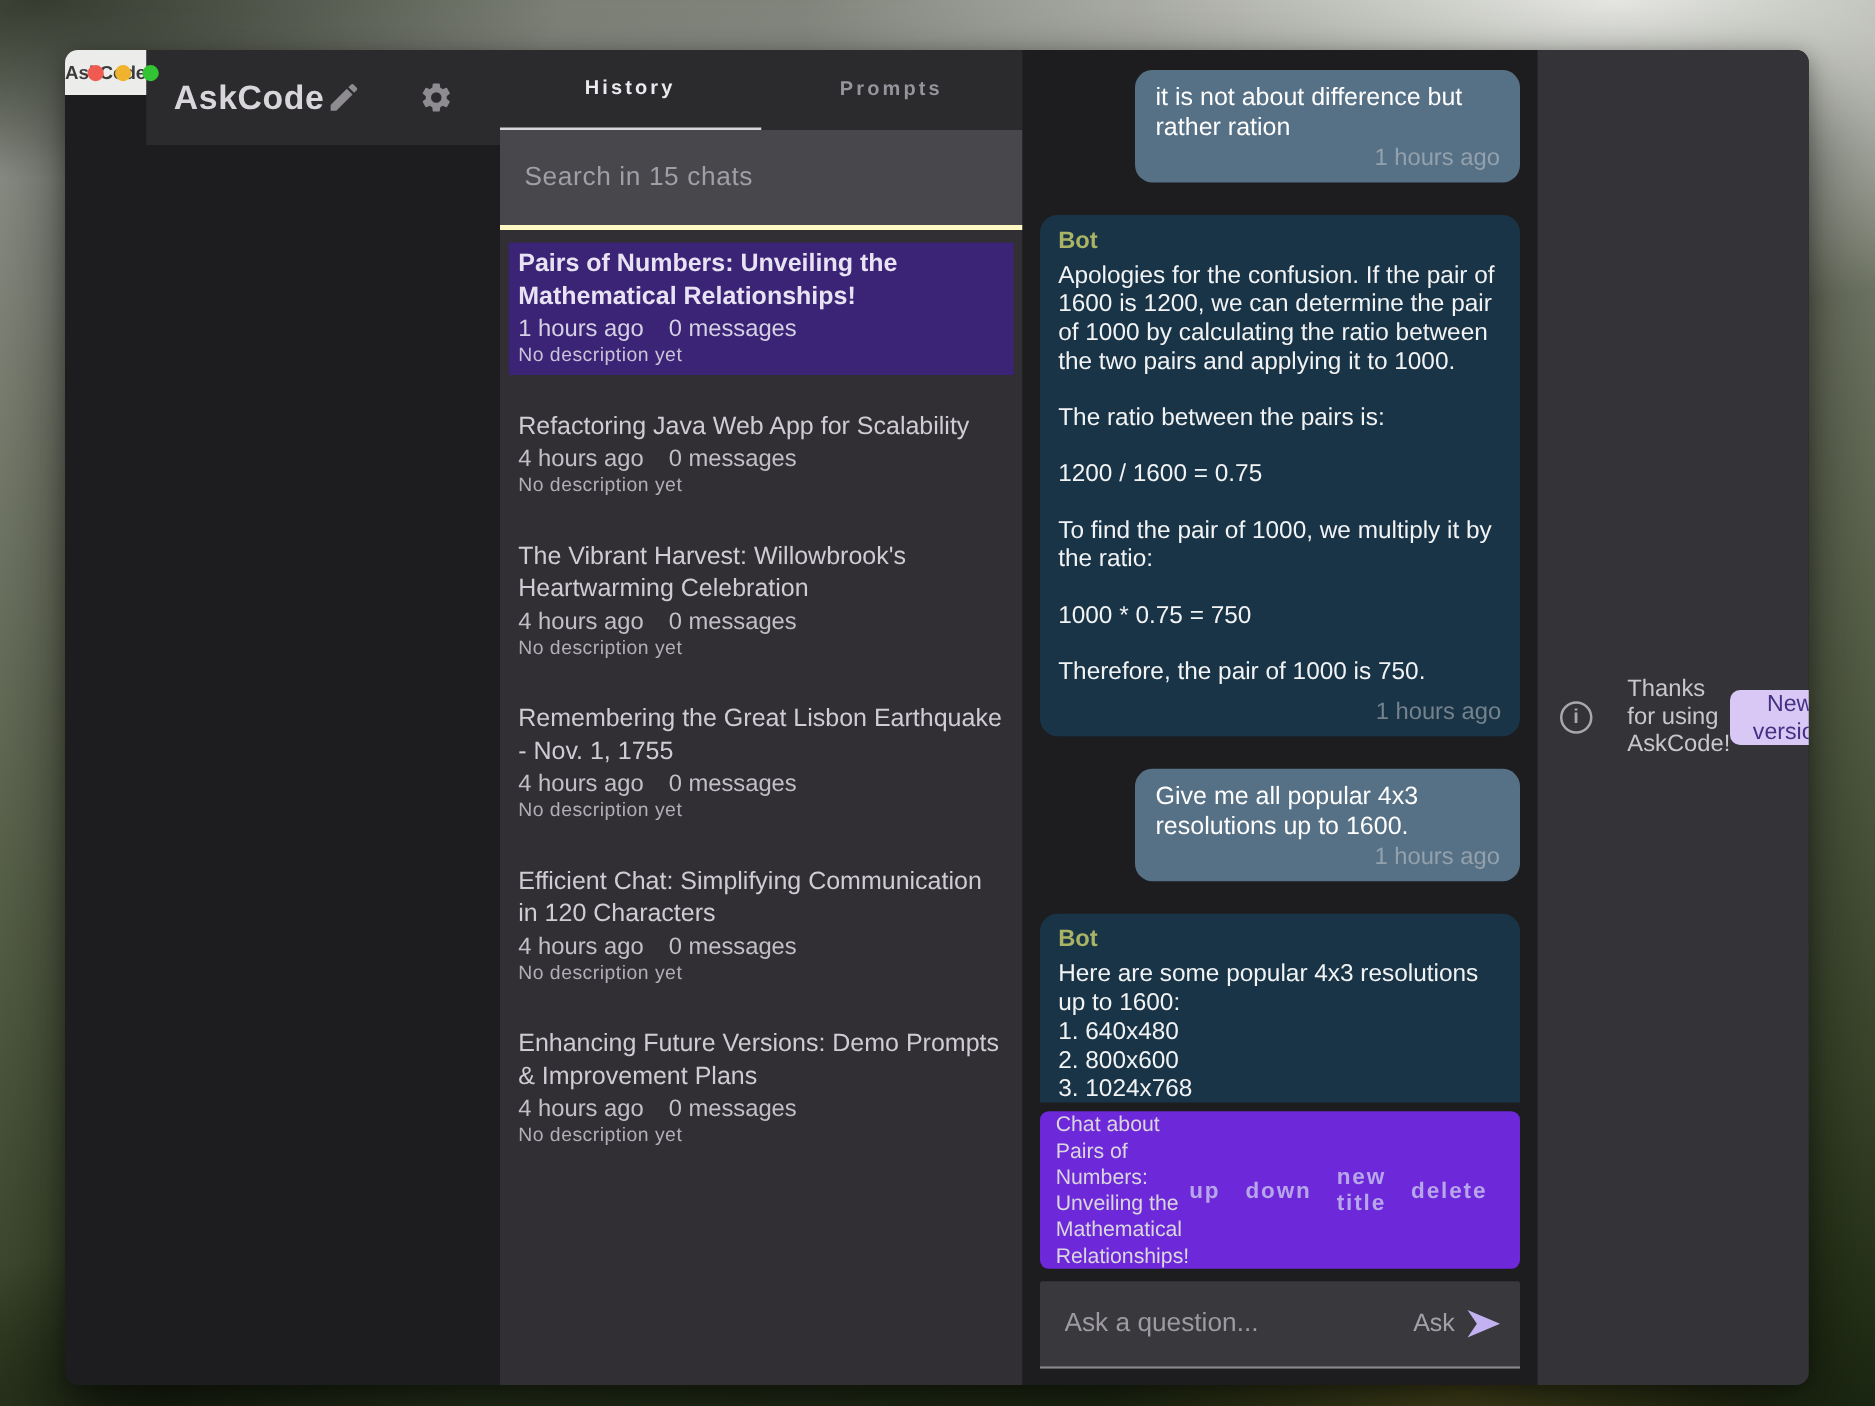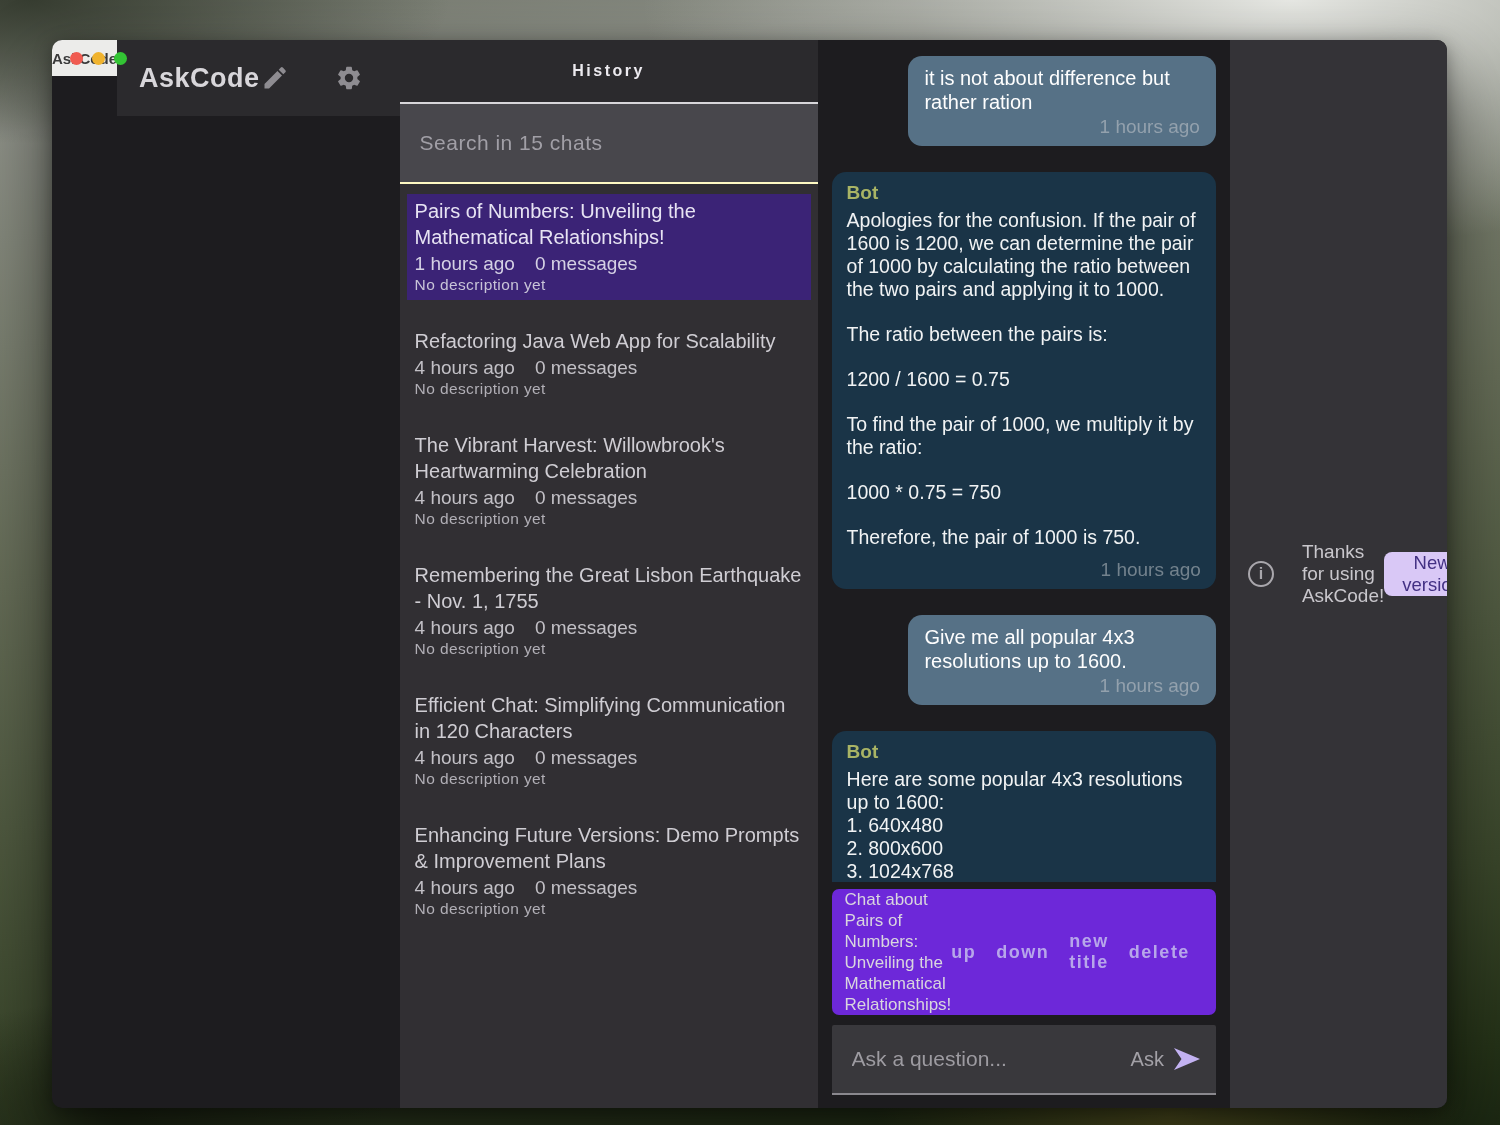--- a/index.html
+++ b/index.html
@@ -48,32 +48,32 @@
 
   
   .content { flex: 1 1 auto; display: flex; min-height: 0; }
 
   
   .sidebar { width: 418px; flex: 0 0 418px; display: flex; flex-direction: column; background: #312f33; min-height: 0; }
   .tabbar { height: 64px; flex: 0 0 64px; background: #2b2a2d; display: flex; }
   .tab { flex: 1; display: flex; align-items: center; justify-content: center;
          font-size: 16px; font-weight: bold; letter-spacing: 2.5px; color: #97959b; cursor: pointer; }
   .tab.active { color: #eceaef; border-bottom: 2px solid #d8d6da; }
-  .searchbar { height: 80px; flex: 0 0 80px; background: #48474c; border-bottom: 2px solid #fef9c3; display: flex; align-items: center; }
+  .searchbar { height: 80px; flex: 0 0 80px; background: #48474c; border-bottom: 4px solid #fef9c3; display: flex; align-items: center; }
   .searchbar input {
     width: 100%; height: 100%; background: transparent; border: none; outline: none;
     padding: 0 20px; font-size: 21px; letter-spacing: 0.5px; color: #dddbe0;
     font-family: "Liberation Sans", "DejaVu Sans", sans-serif;
   }
   .searchbar input::placeholder { color: #a19fa6; opacity: 1; }
   .chat-list { flex: 1 1 auto; overflow: hidden; padding: 10px 0 0 0; }
   .chat-item { padding: 4px 8px 6px 8px; margin: 0 7px 24px 7px; cursor: pointer; }
   .chat-item.selected { background: #3b2376; }
   .chat-item-title { font-size: 20px; line-height: 26px; color: #cfcdd3; }
-  .chat-item.selected .chat-item-title { color: #e7e3f3; font-weight: normal; }
+  .chat-item.selected .chat-item-title { color: #e7e3f3; font-weight: bold; }
   .chat-item-meta { margin-top: 3px; font-size: 19px; color: #c2c0c6; display: flex; gap: 20px; }
   .chat-item.selected .chat-item-meta { color: #d5d1e4; }
   .chat-item-desc { margin-top: 1px; font-size: 15.5px; letter-spacing: 0.4px; color: #b1afb6; }
   .chat-item.selected .chat-item-desc { color: #c8c4d8; }
 
   
   .chat-panel { flex: 1 1 auto; display: flex; flex-direction: column; background: #1d1c1f; min-width: 0; min-height: 0; }
   .messages { flex: 1 1 auto; overflow: hidden; display: flex; flex-direction: column; gap: 26px; padding: 16px 14px 0 14px; }
   .msg { border-radius: 14px; }
   .msg.user { align-self: flex-end; background: #567186; color: #fefefe; padding: 10px 16px 8px 16px; max-width: 80%; }
@@ -156,20 +156,21 @@
           </svg>
       </span>
     </div>
   </div>
 
   <div class="content">
 
     <aside class="sidebar">
       <div class="tabbar">
         <div class="tab active">History</div>
+        <div class="tab">Prompts</div>
       </div>
       <div class="searchbar">
         <input type="text" placeholder="Search in 15 chats" style="">
       </div>
       <div class="chat-list">
 
         <div class="chat-item selected">
           <div class="chat-item-title">Pairs of Numbers: Unveiling the Mathematical Relationships!</div>
           <div class="chat-item-meta">
             <span>1 hours ago</span>

